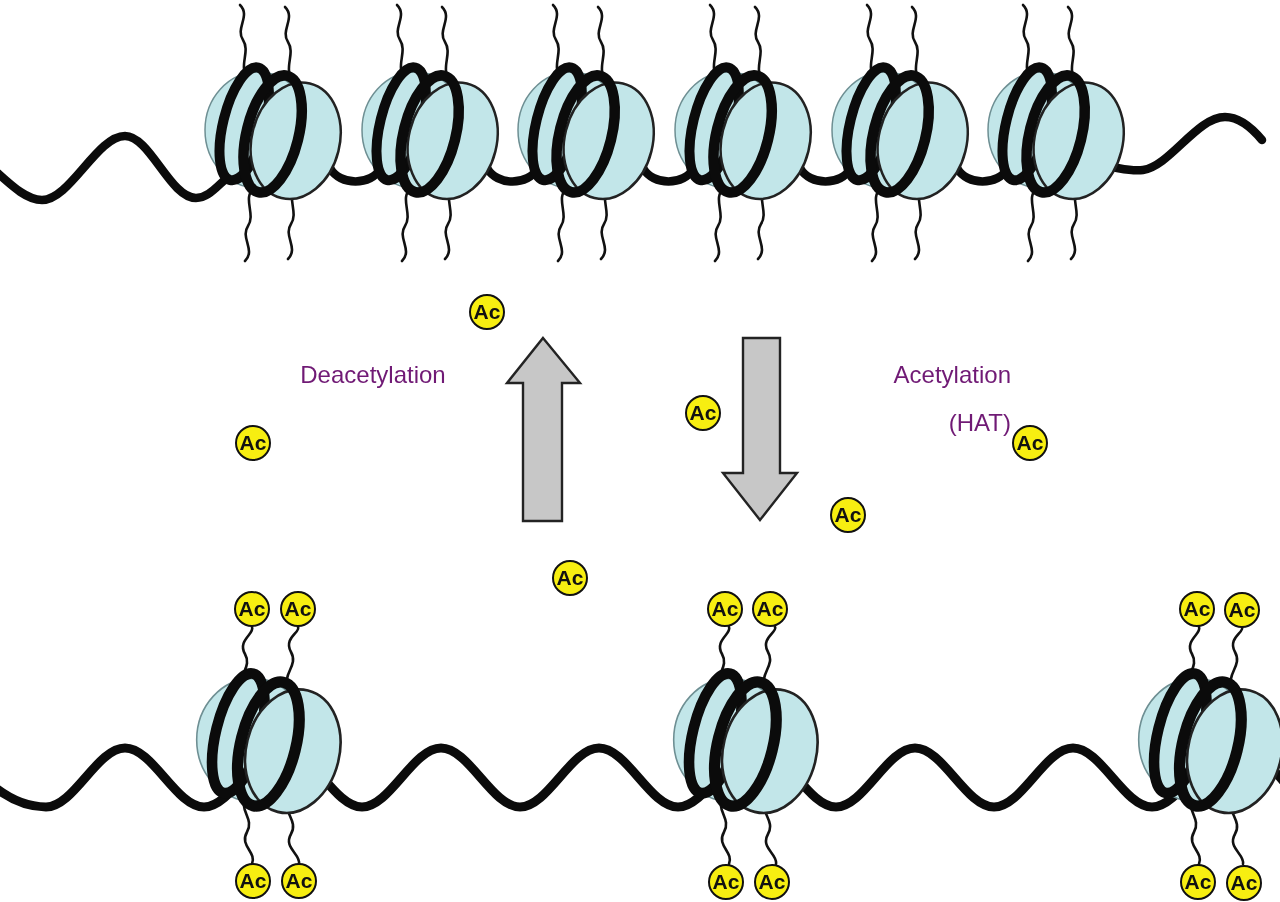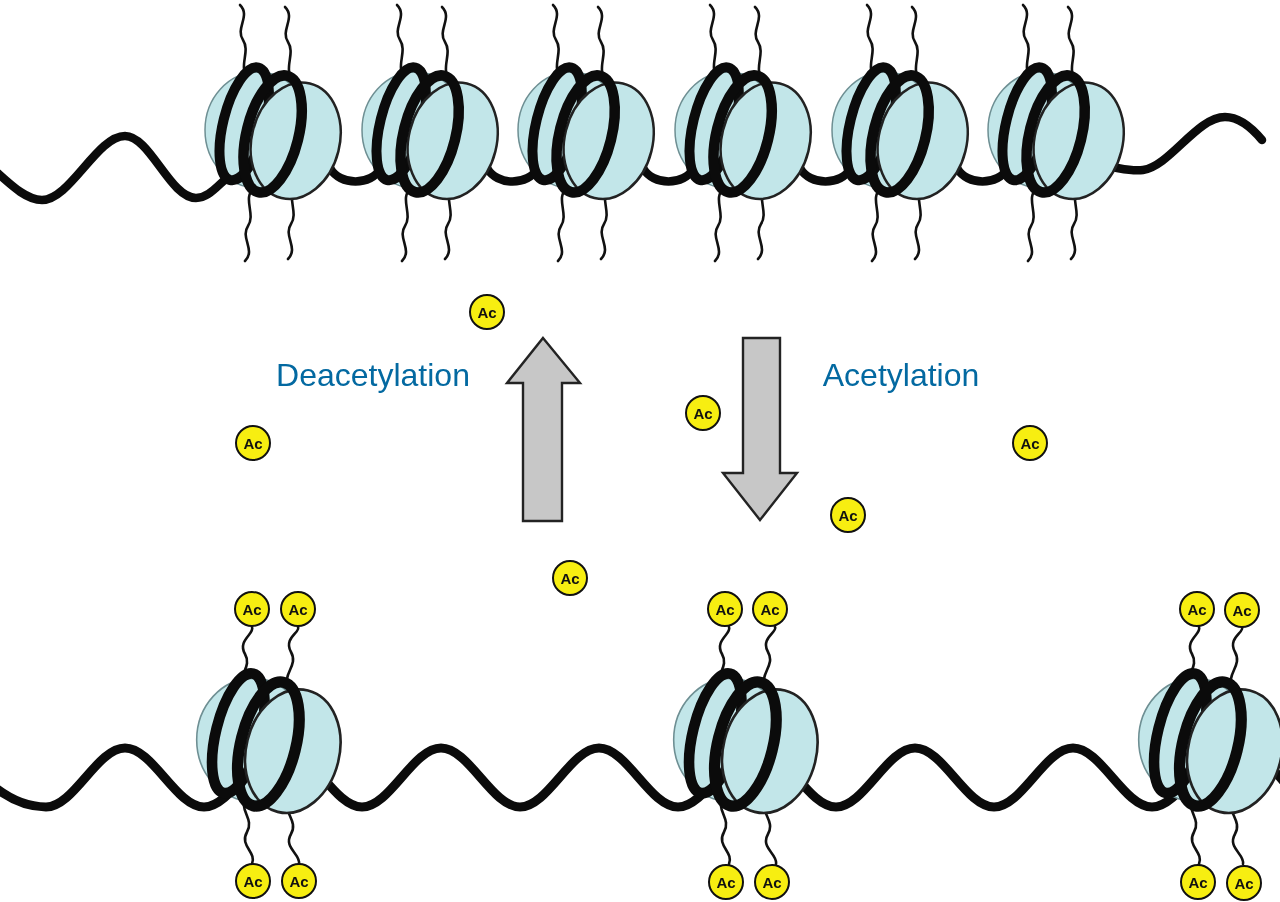--- a/index.html
+++ b/index.html
@@ -2,28 +2,28 @@
 <html><head>
 <meta charset="utf-8">
 <style>
   html,body{margin:0;padding:0;background:#fff;}
   .canvas{
     position:relative;width:1280px;height:902px;background:#ffffff;
     overflow:hidden;font-family:"Liberation Sans",sans-serif;
   }
   .diagram-svg{position:absolute;left:0;top:0;}
   .label-block{
-    position:absolute;width:220px;text-align:center;color:#0369a1;
-    font-size:32px;line-height:26px;display:flex;flex-direction:column;gap:22px;
+    position:absolute;width:220px;text-align:center;color:#701a75;
+    font-size:24px;line-height:26px;display:flex;flex-direction:column;gap:22px;
   }
   .ac{
     position:absolute;width:36px;height:36px;box-sizing:border-box;
     border-radius:50%;background:#f7ee11;border:2.5px solid #111;
     display:flex;align-items:center;justify-content:center;
-    font-size:15px;font-weight:bold;color:#111;
+    font-size:21px;font-weight:bold;color:#111;
   }
 </style>
 </head>
 <body>
 
 <div class="canvas">
 
   <svg class="diagram-svg" width="1280" height="902" viewBox="0 0 1280 902">
     <defs>
       <g id="nuc">
@@ -146,22 +146,23 @@
       <use href="#tailUpB2" transform="translate(18,-55)"></use>
       <use href="#tailDnB1" transform="translate(-21,53)"></use>
       <use href="#tailDnB2" transform="translate(18,55)"></use>
       <use href="#nuc" transform="scale(1.06)"></use>
     </g>
   </svg>
 
   <div class="label-block" style="left:263px;top:362px;">
     <div>Deacetylation</div>
   </div>
-  <div class="label-block" style="left:791px;top:362px;">
+  <div class="label-block" style="left:791px;top:362px;text-align:right;">
     <div>Acetylation</div>
+    <div>(HAT)</div>
   </div>
 
   <div class="ac" style="left:469px;top:294px;">Ac</div>
   <div class="ac" style="left:235px;top:425px;">Ac</div>
   <div class="ac" style="left:685px;top:395px;">Ac</div>
   <div class="ac" style="left:830px;top:497px;">Ac</div>
   <div class="ac" style="left:1012px;top:425px;">Ac</div>
   <div class="ac" style="left:552px;top:560px;">Ac</div>
 
   <div class="ac" style="left:234px;top:591px;">Ac</div>

